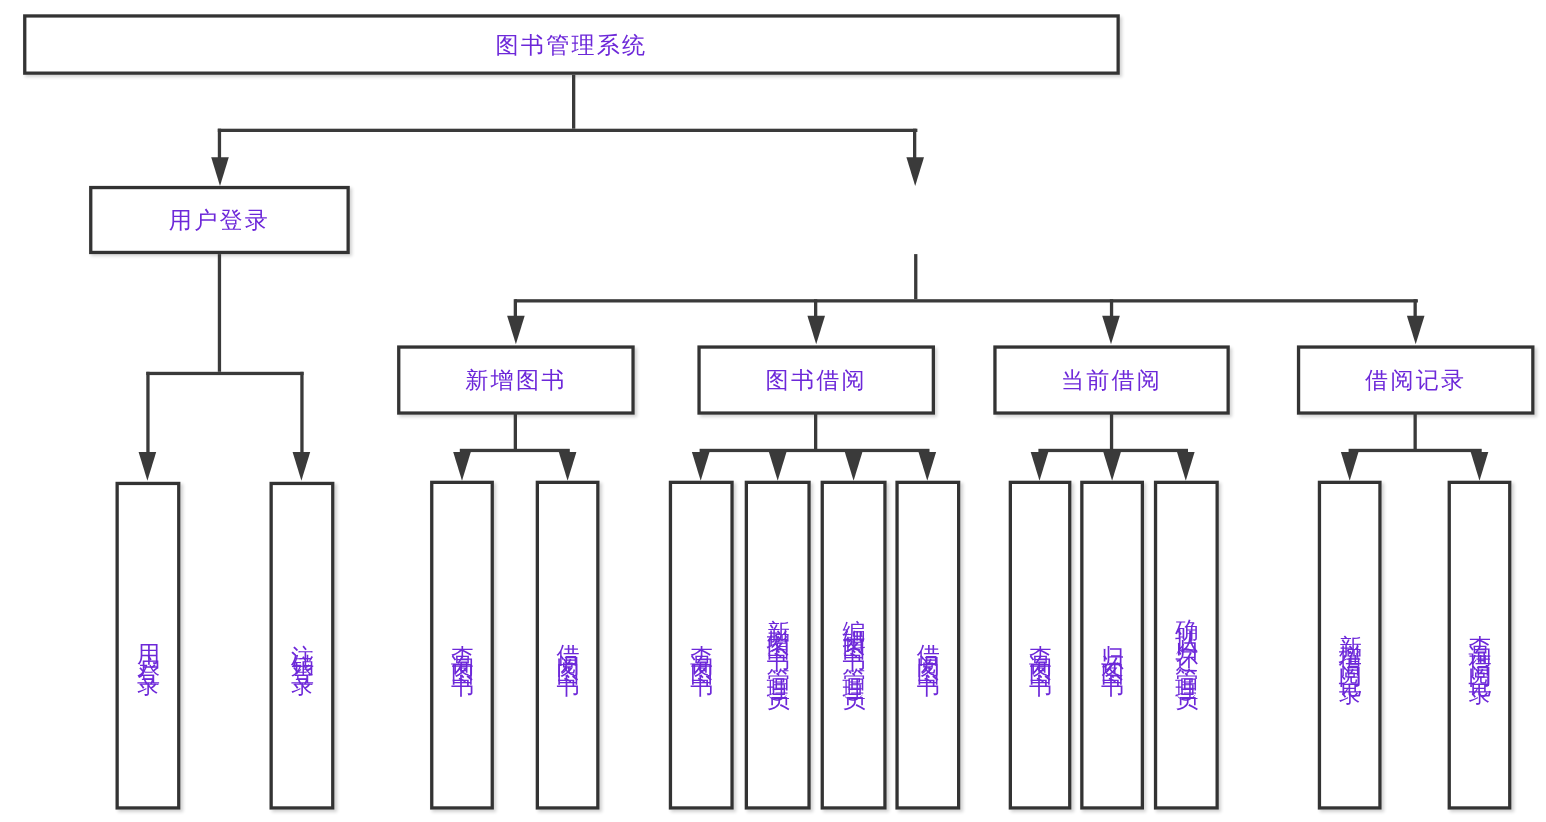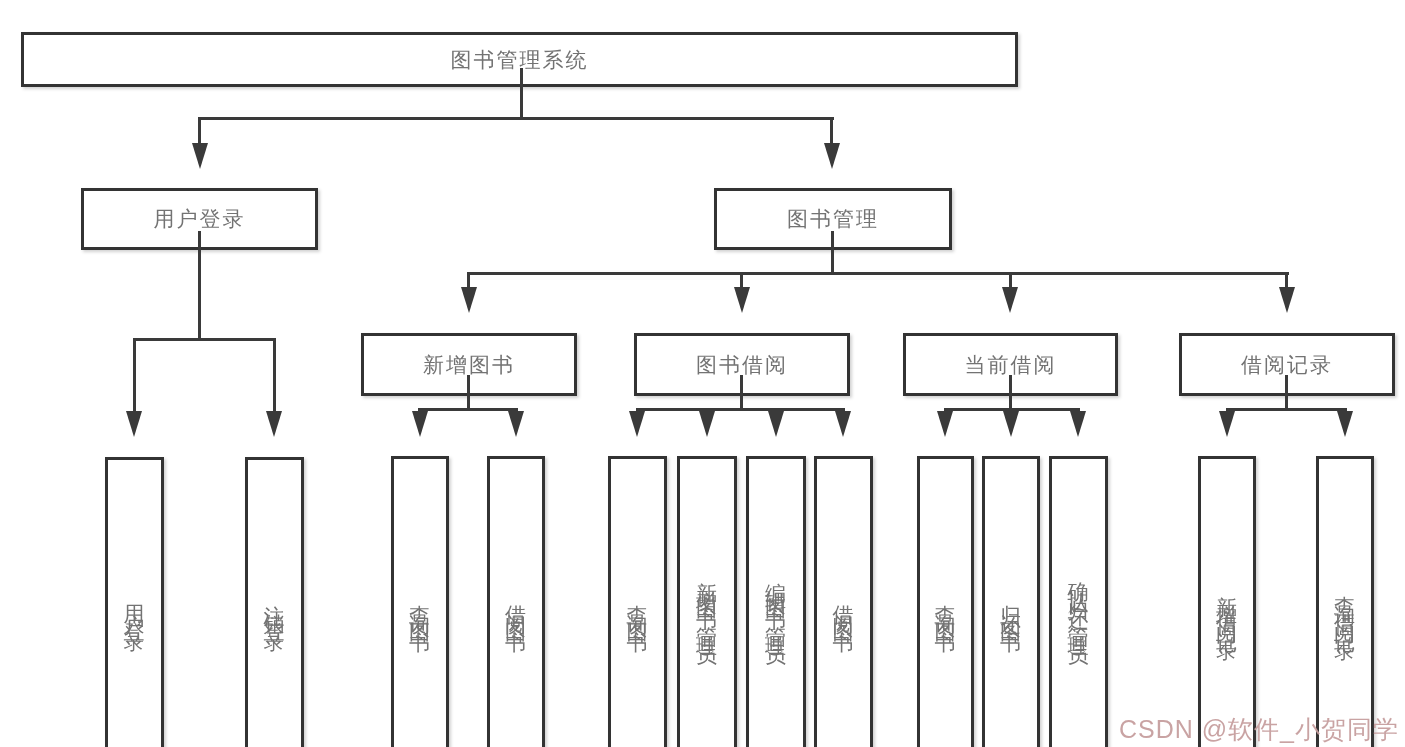--- a/index.html
+++ b/index.html
@@ -12,26 +12,25 @@
     overflow: hidden;
   }
   .box {
     position: absolute;
     box-sizing: border-box;
     border: 3px solid #333333;
     background: #ffffff;
     display: flex;
     align-items: center;
     justify-content: center;
-    color: #737373;
+    color: #6d28d9;
     font-size: 21px;
     letter-spacing: 2px;
     box-shadow: 2px 2px 3px rgba(0,0,0,0.18);
     white-space: nowrap;
-    margin-top: 19px;
   }
   .vtext {
     writing-mode: vertical-rl;
     letter-spacing: 9px;
     white-space: normal;
     line-height: 1;
   }
   .hl, .vl { position: absolute; background: #3a3a3a; }
   .hl { height: 3px; }
   .vl { width: 3px; }
@@ -64,23 +63,20 @@
 
   <div class="vl" style="left:520px; top:68px; height:49px;"></div>
   <div class="hl" style="left:198px; top:117px; width:636px;"></div>
   <div class="vl" style="left:198px; top:117px; height:27px;"></div>
   <div class="arr" style="left:192px; top:143px;"></div>
   <div class="vl" style="left:830px; top:117px; height:27px;"></div>
   <div class="arr" style="left:824px; top:143px;"></div>
 
   <div class="box" style="left:81px; top:169px; width:237px; height:62px;">
     <span>用户登录</span>
-  </div>
-  <div class="box" style="left:714px; top:169px; width:238px; height:62px;">
-    <span>图书管理</span>
   </div>
 
   <div class="vl" style="left:198px; top:231px; height:107px;"></div>
   <div class="hl" style="left:133px; top:338px; width:143px;"></div>
   <div class="vl" style="left:133px; top:338px; height:74px;"></div>
   <div class="arr" style="left:126px; top:411px;"></div>
   <div class="vl" style="left:273px; top:338px; height:74px;"></div>
   <div class="arr" style="left:266px; top:411px;"></div>
 
   <div class="vl" style="left:831px; top:231px; height:41px;"></div>
@@ -167,15 +163,14 @@
     <span>确认归还（管理员）</span>
   </div>
 
   <div class="box vtext" style="left:1198px; top:437px; width:58px; height:299px;">
     <span>新增借阅记录</span>
   </div>
   <div class="box vtext" style="left:1316px; top:437px; width:58px; height:299px;">
     <span>查询借阅记录</span>
   </div>
 
-  <div id="watermark">CSDN @软件_小贺同学</div>
 
 </div>
 
 </body></html>

